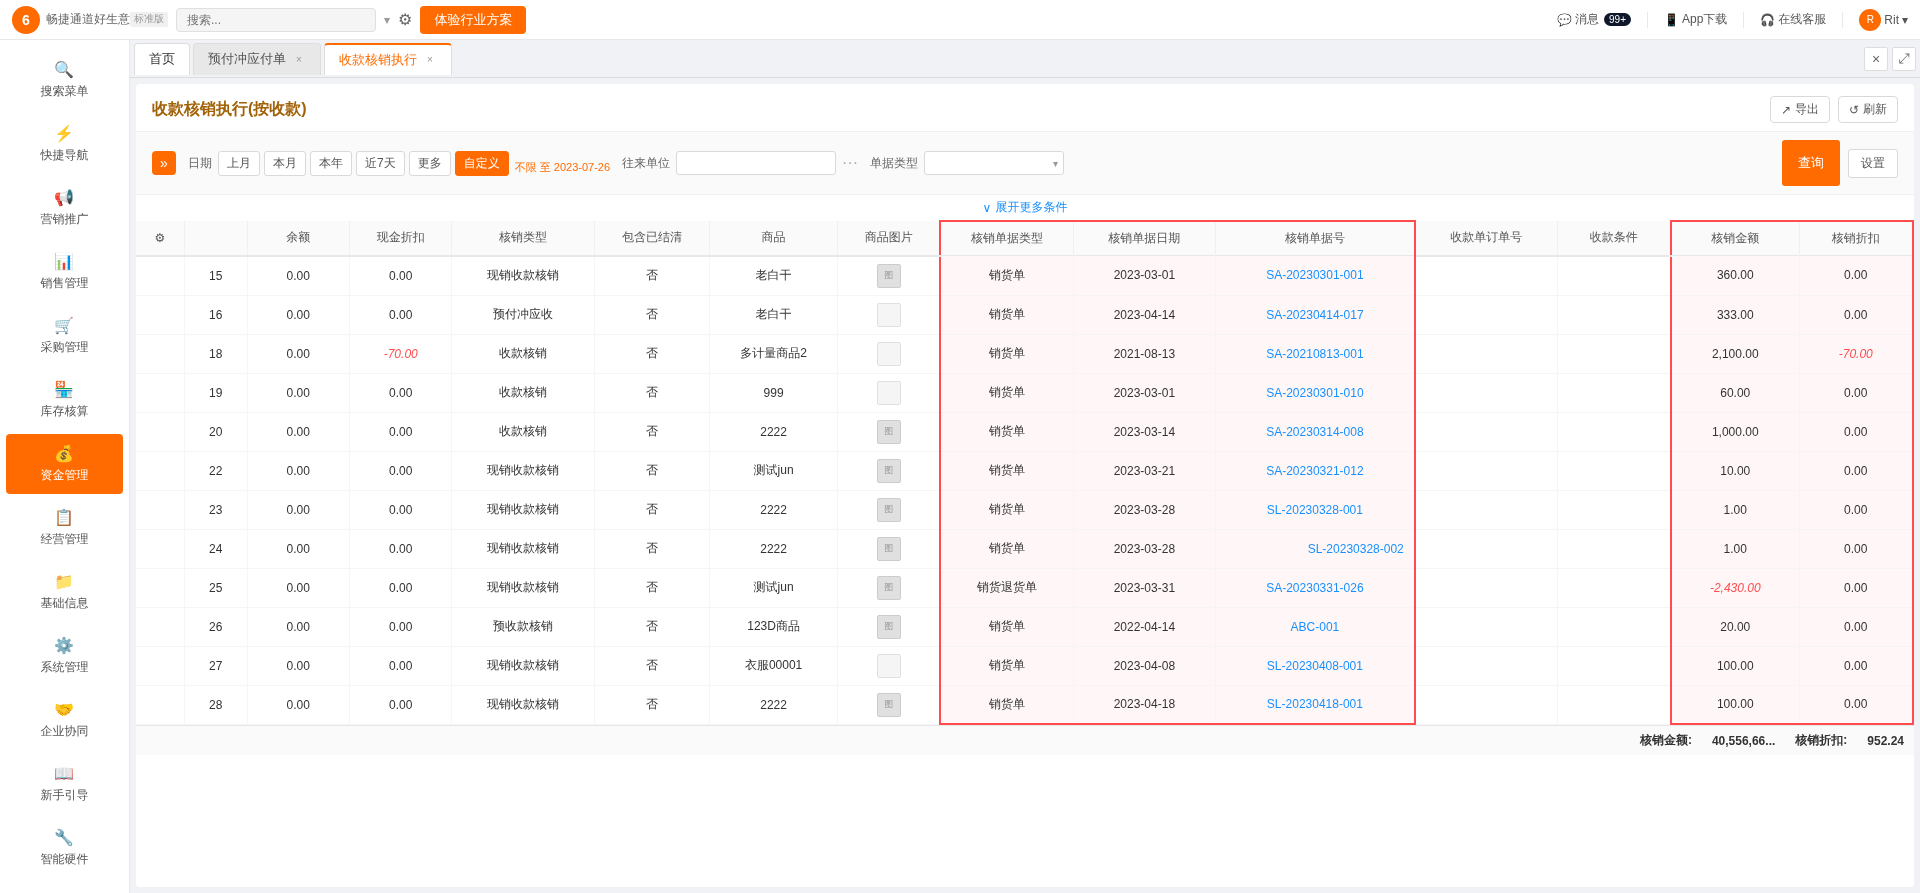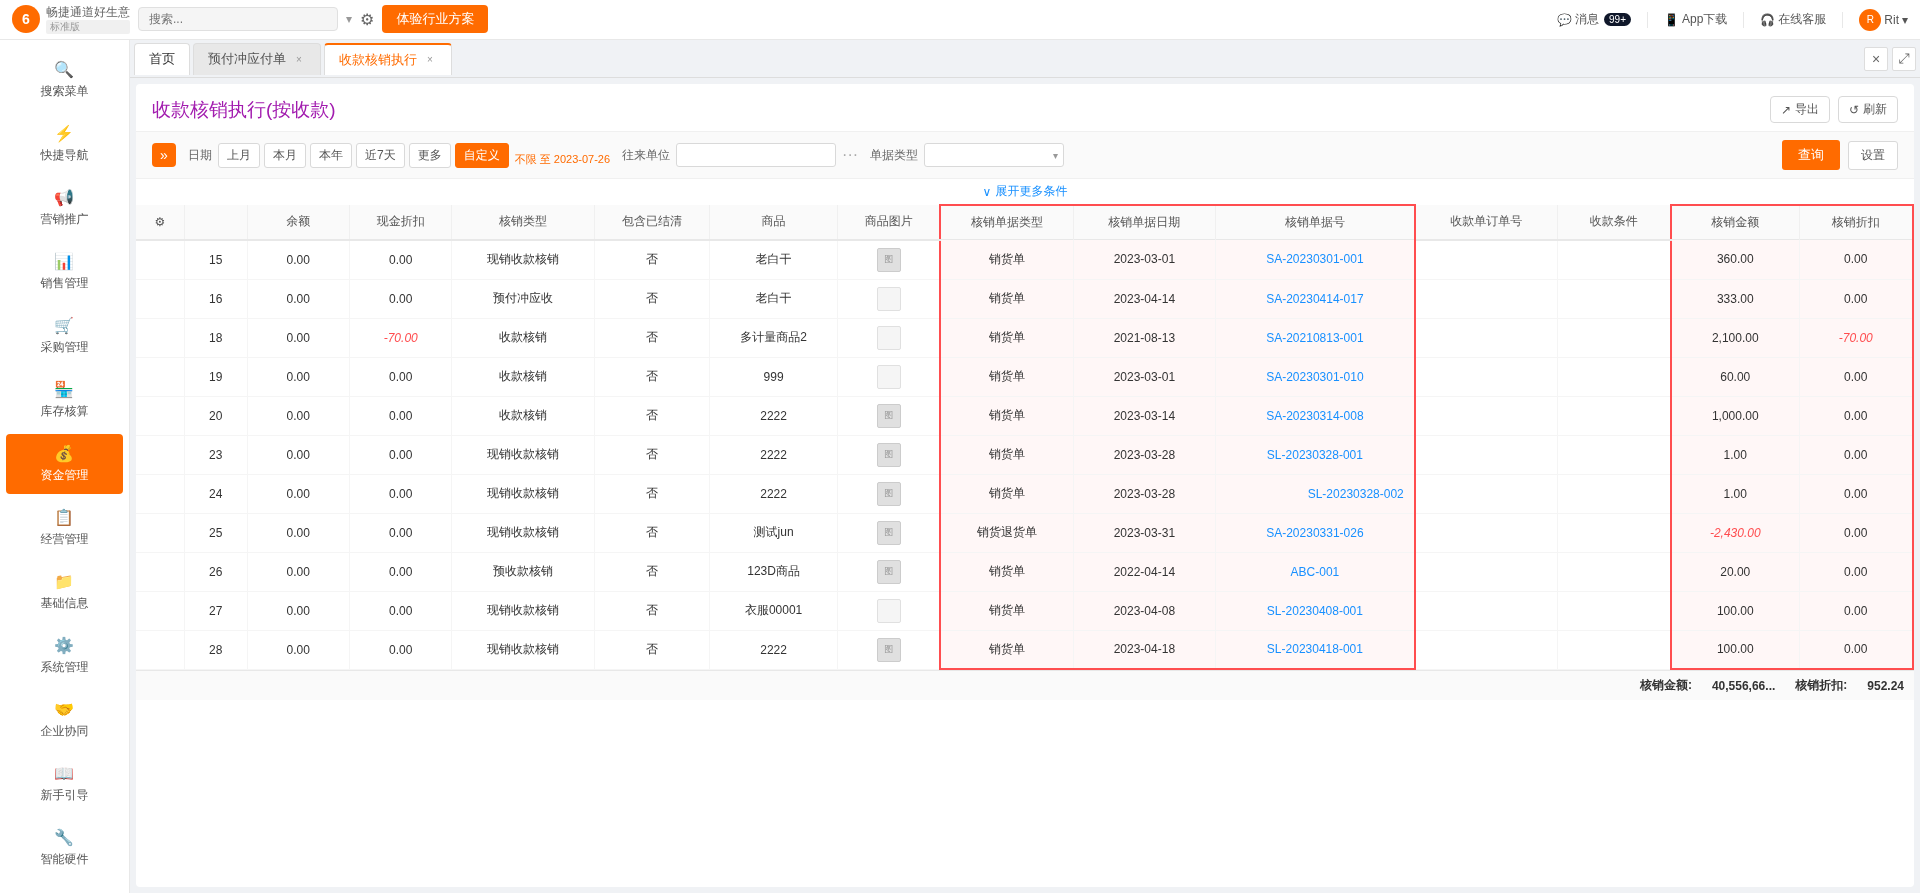--- a/index.html
+++ b/index.html
@@ -35,37 +35,37 @@
     .tab { display: flex; align-items: center; gap: 6px; padding: 6px 14px; background: #e8e8e8; border-radius: 4px 4px 0 0; font-size: 13px; cursor: pointer; color: #555; margin-right: 3px; height: 32px; border: 1px solid #ddd; border-bottom: none; }
     .tab.active { background: #fff; color: #ff6b00; border-top: 2px solid #ff6b00; }
     .tab-home { background: #fff; color: #333; }
     .tab-close { font-size: 10px; color: #999; cursor: pointer; width: 14px; height: 14px; display: flex; align-items: center; justify-content: center; border-radius: 50%; }
     .tab-bar-actions { margin-left: auto; display: flex; align-items: center; gap: 4px; }
     .tab-action-btn { width: 24px; height: 24px; display: flex; align-items: center; justify-content: center; cursor: pointer; color: #666; font-size: 14px; border: 1px solid #ddd; background: #fff; border-radius: 2px; }
 
     
     .page { flex: 1; background: #fff; margin: 6px; border-radius: 4px; overflow: hidden; display: flex; flex-direction: column; }
     .page-header { padding: 12px 16px 8px; display: flex; align-items: center; justify-content: space-between; border-bottom: 1px solid #f0f0f0; }
-    .page-title { font-size: 19px; font-weight: normal; color: #a21caf; }
+    .page-title { font-size: 16px; font-weight: bold; color: #a16207; }
     .page-actions { display: flex; gap: 8px; }
     .page-action-btn { display: flex; align-items: center; gap: 4px; padding: 4px 10px; border: 1px solid #d9d9d9; border-radius: 4px; background: #fff; cursor: pointer; font-size: 12px; color: #555; }
 
     
     .filter-bar { padding: 8px 16px; background: #fafafa; border-bottom: 1px solid #f0f0f0; display: flex; align-items: center; gap: 12px; flex-wrap: wrap; }
     .filter-expand-btn { width: 24px; height: 24px; background: #ff6b00; color: white; display: flex; align-items: center; justify-content: center; border-radius: 4px; cursor: pointer; font-size: 14px; flex-shrink: 0; }
     .filter-group { display: flex; align-items: center; gap: 6px; }
     .filter-label { font-size: 12px; color: #666; white-space: nowrap; }
     .filter-date-btns { display: flex; gap: 4px; }
     .filter-date-btn { padding: 3px 8px; font-size: 12px; border: 1px solid #d9d9d9; border-radius: 3px; cursor: pointer; background: #fff; color: #555; }
     .filter-date-btn.custom { background: #ff6b00; color: white; border-color: #ff6b00; }
     .filter-date-sub { font-size: 11px; color: #ff6b00; margin-top: 9px; }
     .filter-input { border: 1px solid #d9d9d9; border-radius: 3px; padding: 4px 8px; font-size: 12px; width: 160px; color: #999; }
     .filter-dots { color: #aaa; font-size: 16px; }
     .filter-select { border: 1px solid #d9d9d9; border-radius: 3px; padding: 4px 24px 4px 8px; font-size: 12px; color: #999; background: #fff; appearance: none; width: 140px; cursor: pointer; }
-    .filter-query-btn { background: #ff6b00; color: white; border: none; padding: 6px 16px; border-radius: 3px; cursor: pointer; font-size: 13px; }
+    .filter-query-btn { background: #ff6b00; color: white; border: none; padding: 14px 16px; border-radius: 3px; cursor: pointer; font-size: 13px; }
     .filter-settings-btn { border: 1px solid #d9d9d9; background: #fff; padding: 5px 12px; border-radius: 3px; cursor: pointer; font-size: 12px; color: #555; }
     .filter-expand-row { display: flex; align-items: center; justify-content: center; padding: 4px; cursor: pointer; color: #1890ff; font-size: 12px; gap: 4px; }
 
     
     .table-container { flex: 1; overflow: auto; position: relative; }
     table { width: 100%; border-collapse: collapse; font-size: 12px; }
     thead tr { background: #fafafa; border-bottom: 1px solid #e8e8e8; position: sticky; top: 0; z-index: 2; }
     th { padding: 8px 10px; text-align: center; font-weight: normal; color: #555; white-space: nowrap; border-right: 1px solid #f0f0f0; border-bottom: 2px solid #e8e8e8; }
     td { padding: 7px 10px; text-align: center; border-bottom: 1px solid #f5f5f5; border-right: 1px solid #f5f5f5; color: #333; white-space: nowrap; }
     tbody tr.highlighted { background: #fff8f0; }
@@ -92,21 +92,21 @@
     
     col.red-col { background: rgba(255, 0, 0, 0.03); }
   </style>
 </head>
 <body>
 
 <div class="top-bar">
   <div class="top-bar-left">
     <div class="top-bar-logo">
       <div class="logo-icon">6</div>
-      <div style="display:flex;flex-direction:column;line-height:1.2;">
+      <div style="display:flex;flex-direction:row;line-height:1.2;">
         <span class="logo-text">畅捷通道好生意</span>
         <span class="logo-version">标准版</span>
       </div>
     </div>
     <input class="top-bar-search" type="text" placeholder="搜索..." style="">
     <span class="top-bar-chevron">▾</span>
     <span class="gear-icon">⚙</span>
     <button class="top-bar-btn">体验行业方案</button>
   </div>
   <div class="top-bar-right">
@@ -407,20 +407,39 @@
                 <td style="border-left: 2px solid rgb(255, 77, 79);">销货单</td>
                 <td>2023-03-14</td>
                 <td style="border-right: 2px solid rgb(255, 77, 79);"><span class="link">SA-20230314-008</span></td>
                 <td></td>
                 <td></td>
                 <td style="border-left: 2px solid rgb(255, 77, 79);">1,000.00</td>
                 <td style="border-right: 2px solid rgb(255, 77, 79);">0.00</td>
               </tr>
               <tr>
                 <td></td>
+                <td>22</td>
+                <td>0.00</td>
+                <td>0.00</td>
+                <td>现销收款核销</td>
+                <td>否</td>
+                <td>测试jun</td>
+                <td>
+                  <div style="width: 24px; height: 24px; background: rgb(224, 224, 224); border: 1px solid rgb(204, 204, 204); border-radius: 2px; margin: auto; display: flex; align-items: center; justify-content: center; font-size: 9px; color: rgb(153, 153, 153);">图</div>
+                </td>
+                <td style="border-left: 2px solid rgb(255, 77, 79);">销货单</td>
+                <td>2023-03-21</td>
+                <td style="border-right: 2px solid rgb(255, 77, 79);"><span class="link">SA-20230321-012</span></td>
+                <td></td>
+                <td></td>
+                <td style="border-left: 2px solid rgb(255, 77, 79);">10.00</td>
+                <td style="border-right: 2px solid rgb(255, 77, 79);">0.00</td>
+              </tr>
+              <tr>
+                <td></td>
                 <td>23</td>
                 <td>0.00</td>
                 <td>0.00</td>
                 <td>现销收款核销</td>
                 <td>否</td>
                 <td>2222</td>
                 <td>
                   <div style="width: 24px; height: 24px; background: rgb(224, 224, 224); border: 1px solid rgb(204, 204, 204); border-radius: 2px; margin: auto; display: flex; align-items: center; justify-content: center; font-size: 9px; color: rgb(153, 153, 153);">图</div>
                 </td>
                 <td style="border-left: 2px solid rgb(255, 77, 79);">销货单</td>

